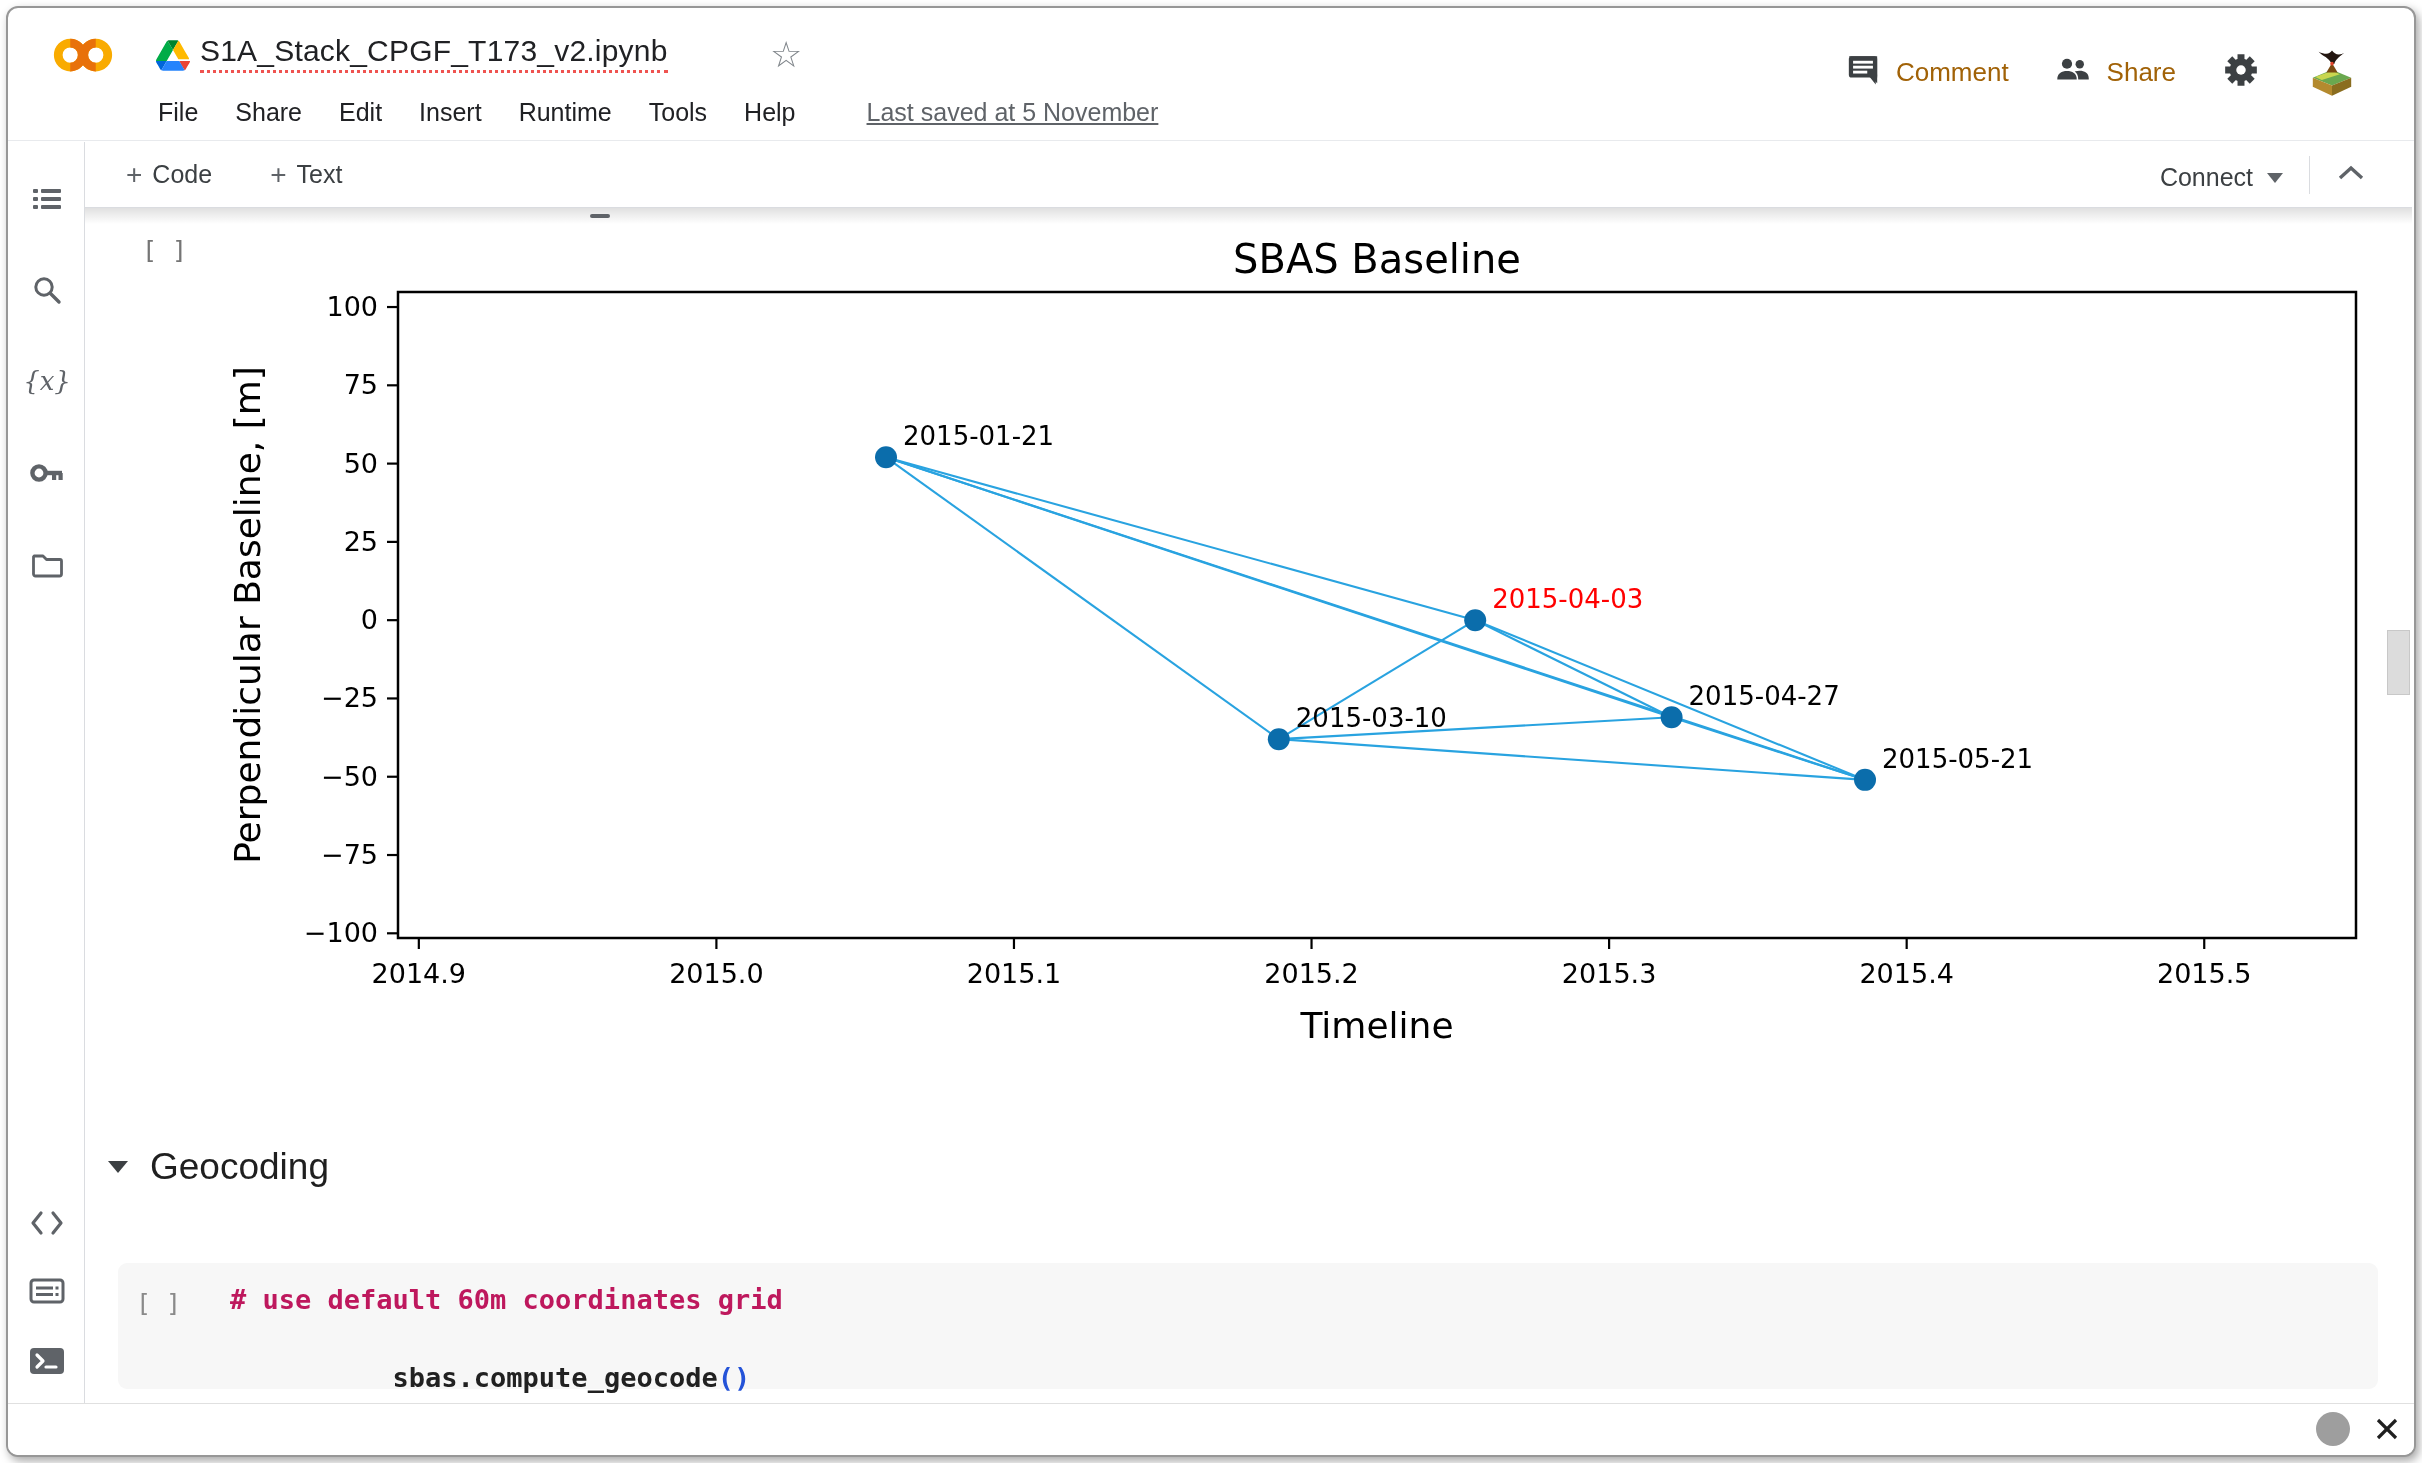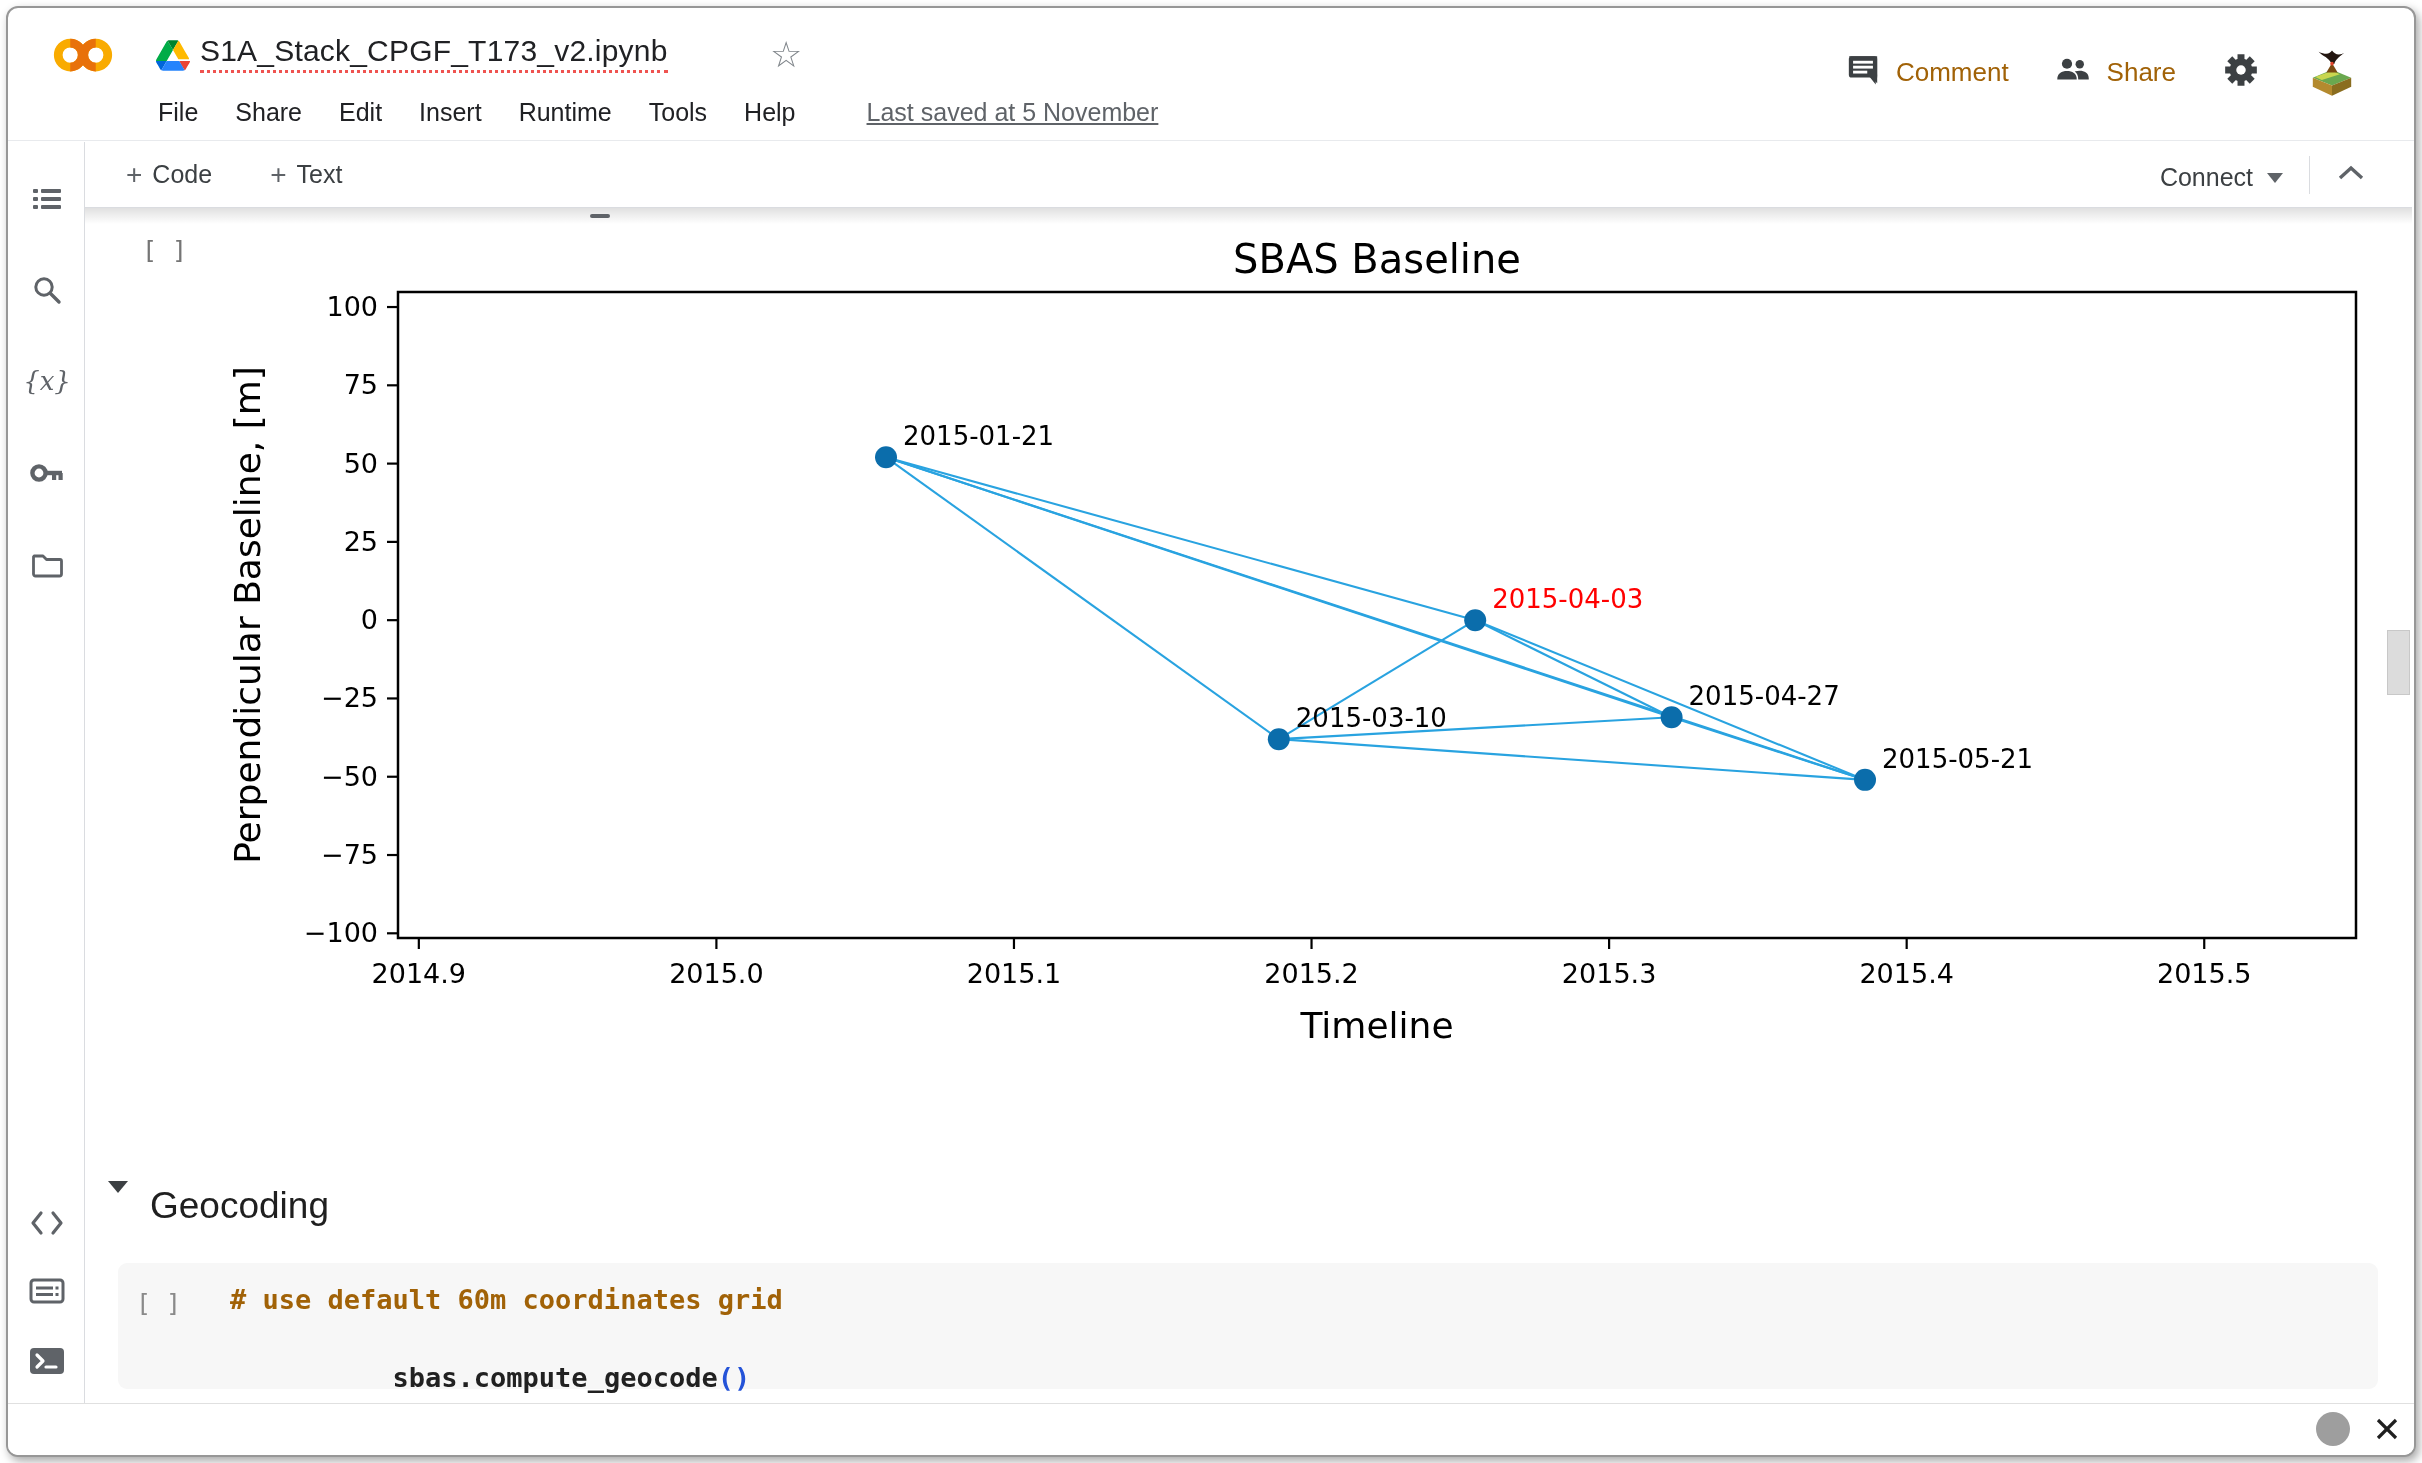--- a/index.html
+++ b/index.html
@@ -47,27 +47,27 @@
 
   
   .sidebar-divider { position:absolute; left:76px; top:134px; width:1px; height:1261px; background:#dadce0; }
   .side-icon { position:absolute; left:20px; width:38px; height:38px; display:flex; align-items:center; justify-content:center; color:#5f6368; }
   .vx { font-family:"DejaVu Serif", serif; font-style:italic; font-size:26px; color:#5f6368; }
 
   
   .prompt { font-family:"DejaVu Sans Mono", monospace; font-size:25px; color:#757575; white-space:pre; }
   .section-row { position:absolute; left:100px; top:1138px; display:flex; align-items:center; gap:22px; }
   .section-caret { width:0; height:0; border-left:10px solid transparent; border-right:10px solid transparent; border-top:12px solid #3c4043; }
-  .section-title { font-size:37px; color:#1f1f1f;margin-top:39px; }
+  .section-title { font-size:37px; color:#1f1f1f; }
   .code-cell {
     position:absolute; left:110px; top:1255px; width:2260px; height:126px;
     background:#f7f7f7; border-radius:9px;
   }
   .code-line { font-family:"DejaVu Sans Mono", monospace; font-size:27px; white-space:pre; line-height:39px; }
-  .c-comment { color:#a16207; font-weight:bold; }
+  .c-comment { color:#be185d; font-weight:bold; }
   .c-code { color:#212121; font-weight:bold; }
   .c-paren { color:#2453d8; font-weight:bold; }
 
   
   .bottom-bar {
     position:absolute; left:0; top:1395px; width:100%; height:52px; background:#fff;
     border-top:1px solid #e0e0e0;
   }
   .status-dot { position:absolute; right:64px; top:8px; width:34px; height:34px; border-radius:50%; background:#9e9e9e; }
 

